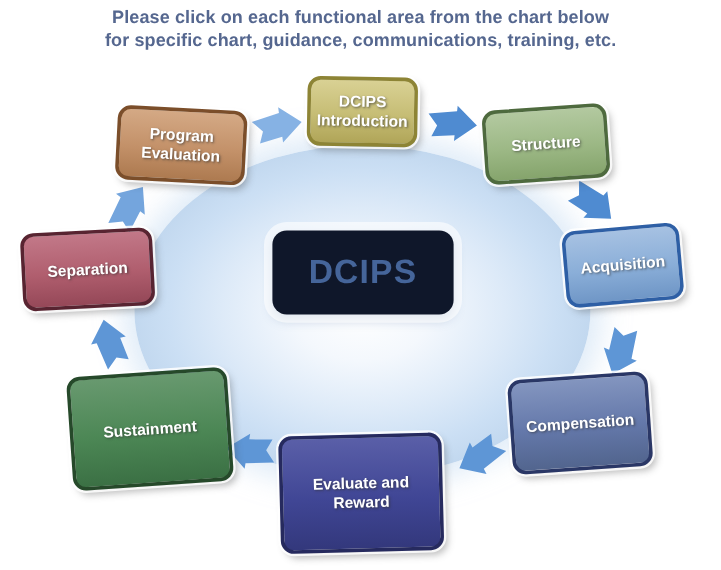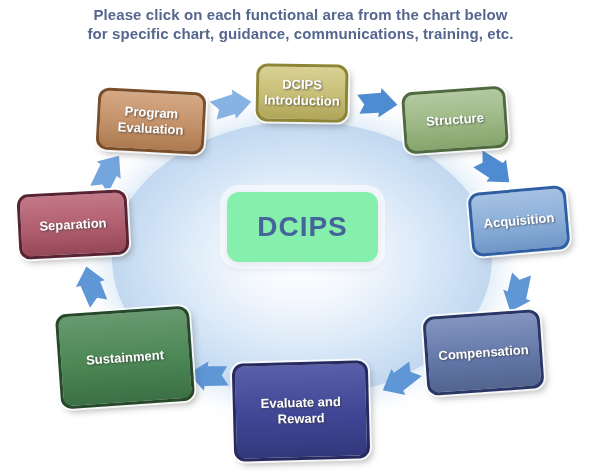--- a/index.html
+++ b/index.html
@@ -122,17 +122,17 @@
   <button class="node n5" style="background: linear-gradient(rgb(104, 153, 111) 0%, rgb(76, 135, 85) 55%, rgb(59, 112, 68) 100%); border-color: rgb(38, 73, 42);">
     <span>Sustainment</span>
   </button>
   <button class="node n6" style="background: linear-gradient(rgb(194, 120, 136) 0%, rgb(176, 94, 110) 55%, rgb(149, 72, 88) 100%); border-color: rgb(88, 36, 49);">
     <span>Separation</span>
   </button>
   <button class="node n7" style="background: linear-gradient(rgb(212, 169, 133) 0%, rgb(195, 145, 105) 55%, rgb(173, 122, 80) 100%); border-color: rgb(123, 78, 42);">
     <span>Program Evaluation</span>
   </button>
 
-  <div class="center-box" style="color: rgb(69, 101, 154); background: #86efac;">
+  <div class="center-box" style="color: rgb(69, 101, 154); background: #0f172a;">
     <span>DCIPS</span>
   </div>
 
 </div>
 
 </body></html>

